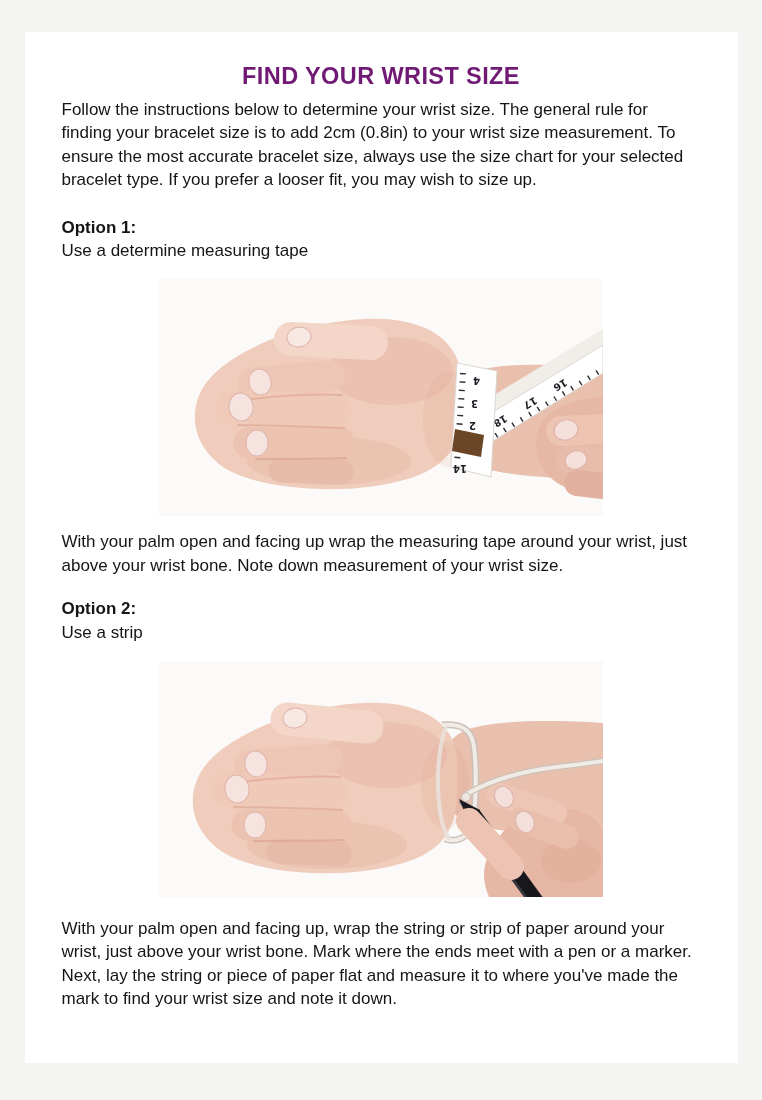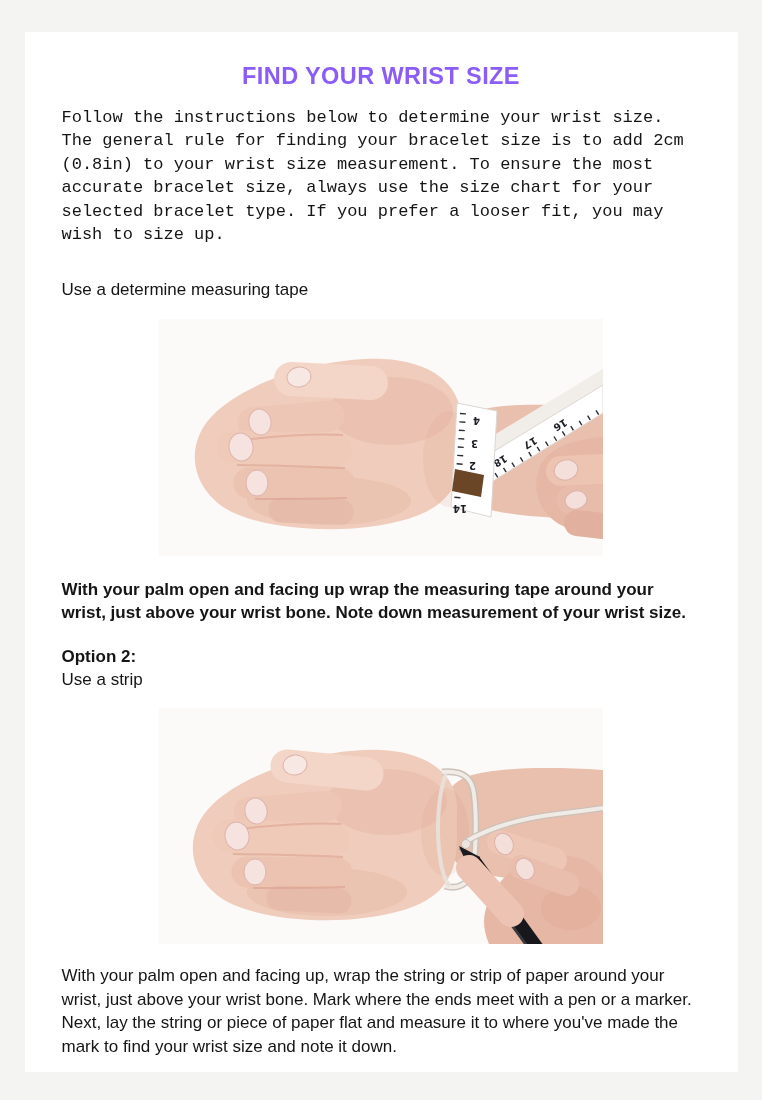--- a/index.html
+++ b/index.html
@@ -16,58 +16,59 @@
     background: #ffffff;
     padding: 28px 37px 14px;
     min-height: 1031px;
   }
   h1.page-title {
     font-size: 23.5px;
     font-weight: 700;
     letter-spacing: 0.4px;
     text-align: center;
     line-height: 28px;
-    color: #8b5cf6;
-    margin: 2px 0 16px;
+    color: #701a75;
+    margin: 2px 0 8px;
   }
   p.body-text {
     font-size: 17px;
     line-height: 23.4px;
     color: #151515;
   }
-  .intro { margin-bottom: 32px; font-family: Liberation Mono, monospace; }
+  .intro { margin-bottom: 24px; }
   .opt-head { margin-top: 0; }
   .opt-head strong { display: block; font-weight: 700; }
   figure.photo {
     width: 444px;
     margin: 17px auto 0;
     line-height: 0;
   }
   figure.photo svg { display: block; }
-  .caption-1 { margin-top: 22px; font-weight: bold; }
+  .caption-1 { margin-top: 14px; }
   .opt-head-2 { margin-top: 20px; }
   .caption-2 { margin-top: 20px; }
   .tape-num {
     font-family: "DejaVu Sans", sans-serif;
     font-size: 10px;
     font-weight: bold;
     fill: #1d1d24;
   }
 </style>
 </head>
 <body>
 
 <main class="card">
 
   <h1 class="page-title">FIND YOUR WRIST SIZE</h1>
 
   <p class="body-text intro">Follow the instructions below to determine your wrist size. The general rule for finding your bracelet size is to add 2cm (0.8in) to your wrist size measurement. To ensure the most accurate bracelet size, always use the size chart for your selected bracelet type. If you prefer a looser fit, you may wish to size up.</p>
 
   <section>
     <p class="body-text opt-head">
+      <strong>Option 1:</strong>
       <span>Use a determine measuring tape</span>
     </p>
 
     <figure class="photo">
       <svg viewBox="0 0 444 237" width="444" height="237">
         <rect width="444" height="237" fill="#fbfaf9"></rect>
         <g>
 
           <path d="M444,90 C390,84 344,84 318,92 C297,98 287,112 286,134 C285,158 293,176 310,184 C335,196 390,200 444,200 Z" fill="#e9bfae"></path>
 

